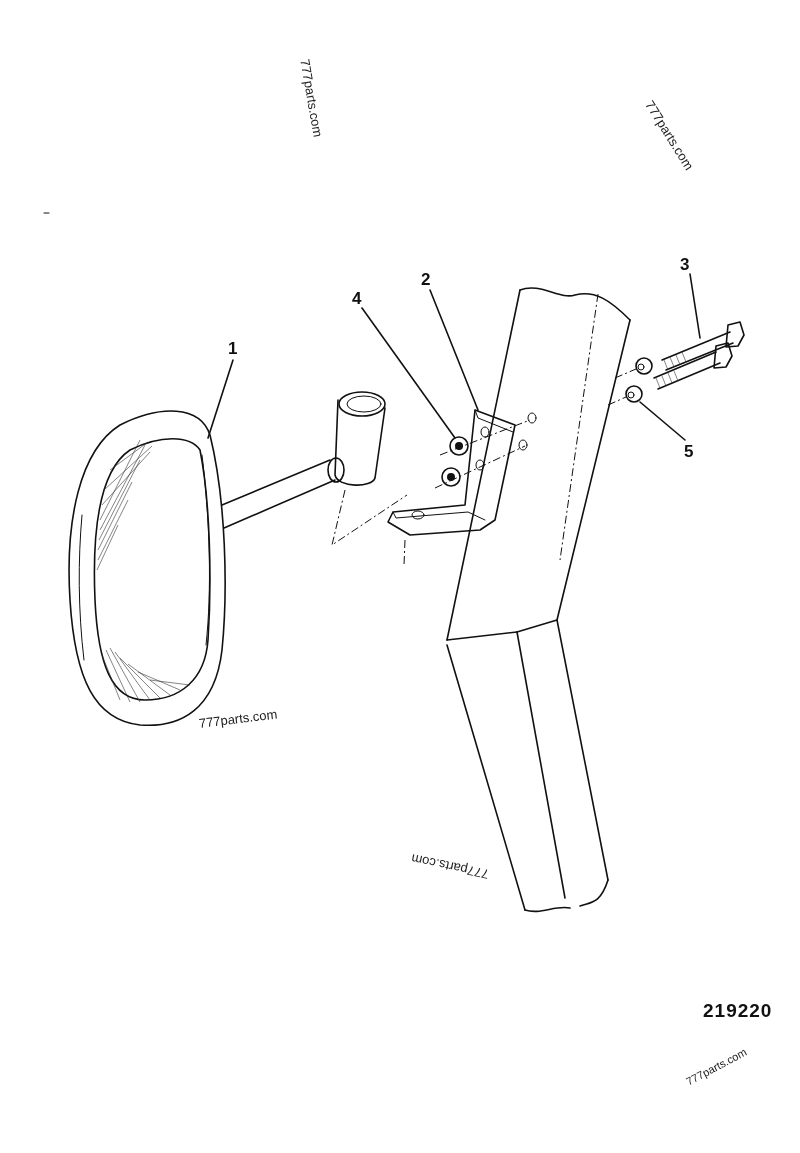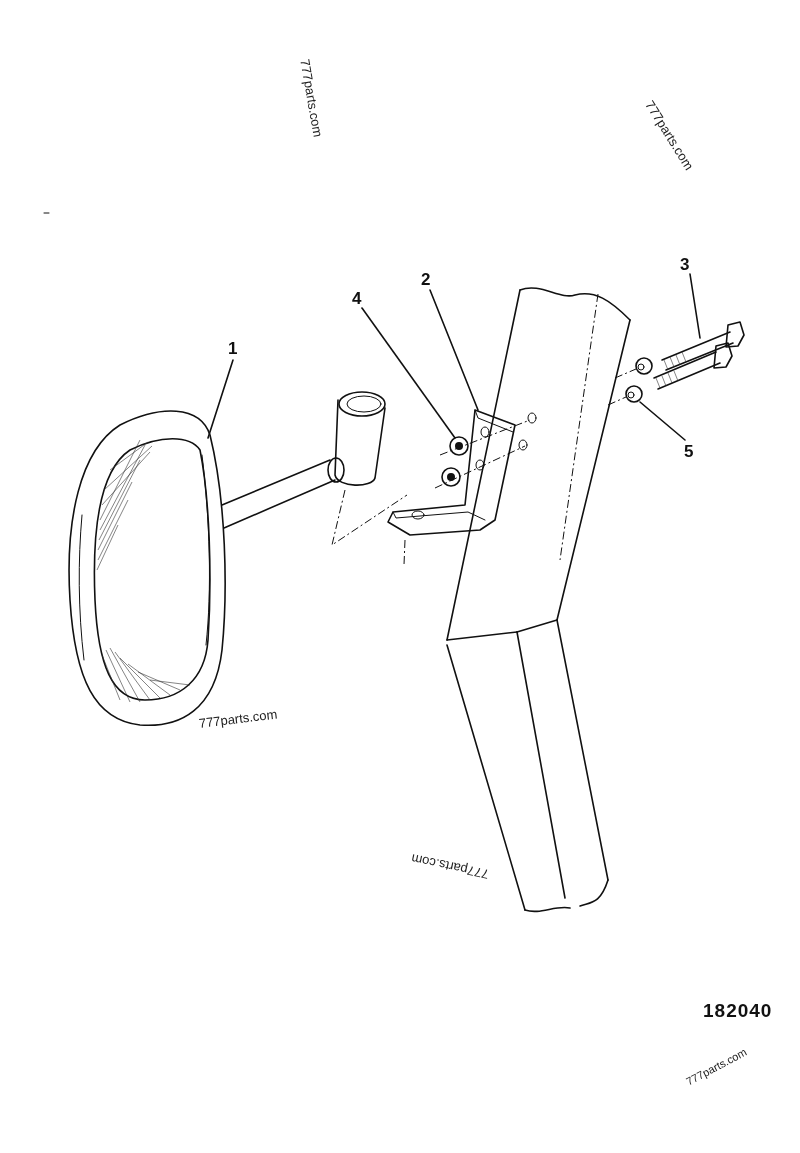--- a/index.html
+++ b/index.html
@@ -130,19 +130,19 @@
   <line class="ln" x1="690" y1="274" x2="700" y2="338"></line>
   <line class="ln" x1="640" y1="402" x2="685" y2="440"></line>
 </svg>
 
 <div class="callout" style="left:228px;top:340px;">1</div>
 <div class="callout" style="left:421px;top:271px;">2</div>
 <div class="callout" style="left:680px;top:256px;">3</div>
 <div class="callout" style="left:352px;top:290px;">4</div>
 <div class="callout" style="left:684px;top:443px;">5</div>
 
-<div class="drawing-no" style="left:703px;top:1000px;">182040</div>
+<div class="drawing-no" style="left:703px;top:1000px;">219220</div>
 
 <div class="wm" style="left:312px;top:58px;transform:rotate(80deg);">777parts.com</div>
 <div class="wm" style="left:655px;top:98px;transform:rotate(58deg);">777parts.com</div>
 <div class="wm" style="left:198px;top:716px;transform:rotate(-7deg);">777parts.com</div>
 <div class="wm" style="left:487px;top:882px;transform:rotate(192deg);">777parts.com</div>
 <div class="wm" style="left:684px;top:1077px;font-size:11px;transform:rotate(-28deg);">777parts.com</div>
 
 </body></html>

